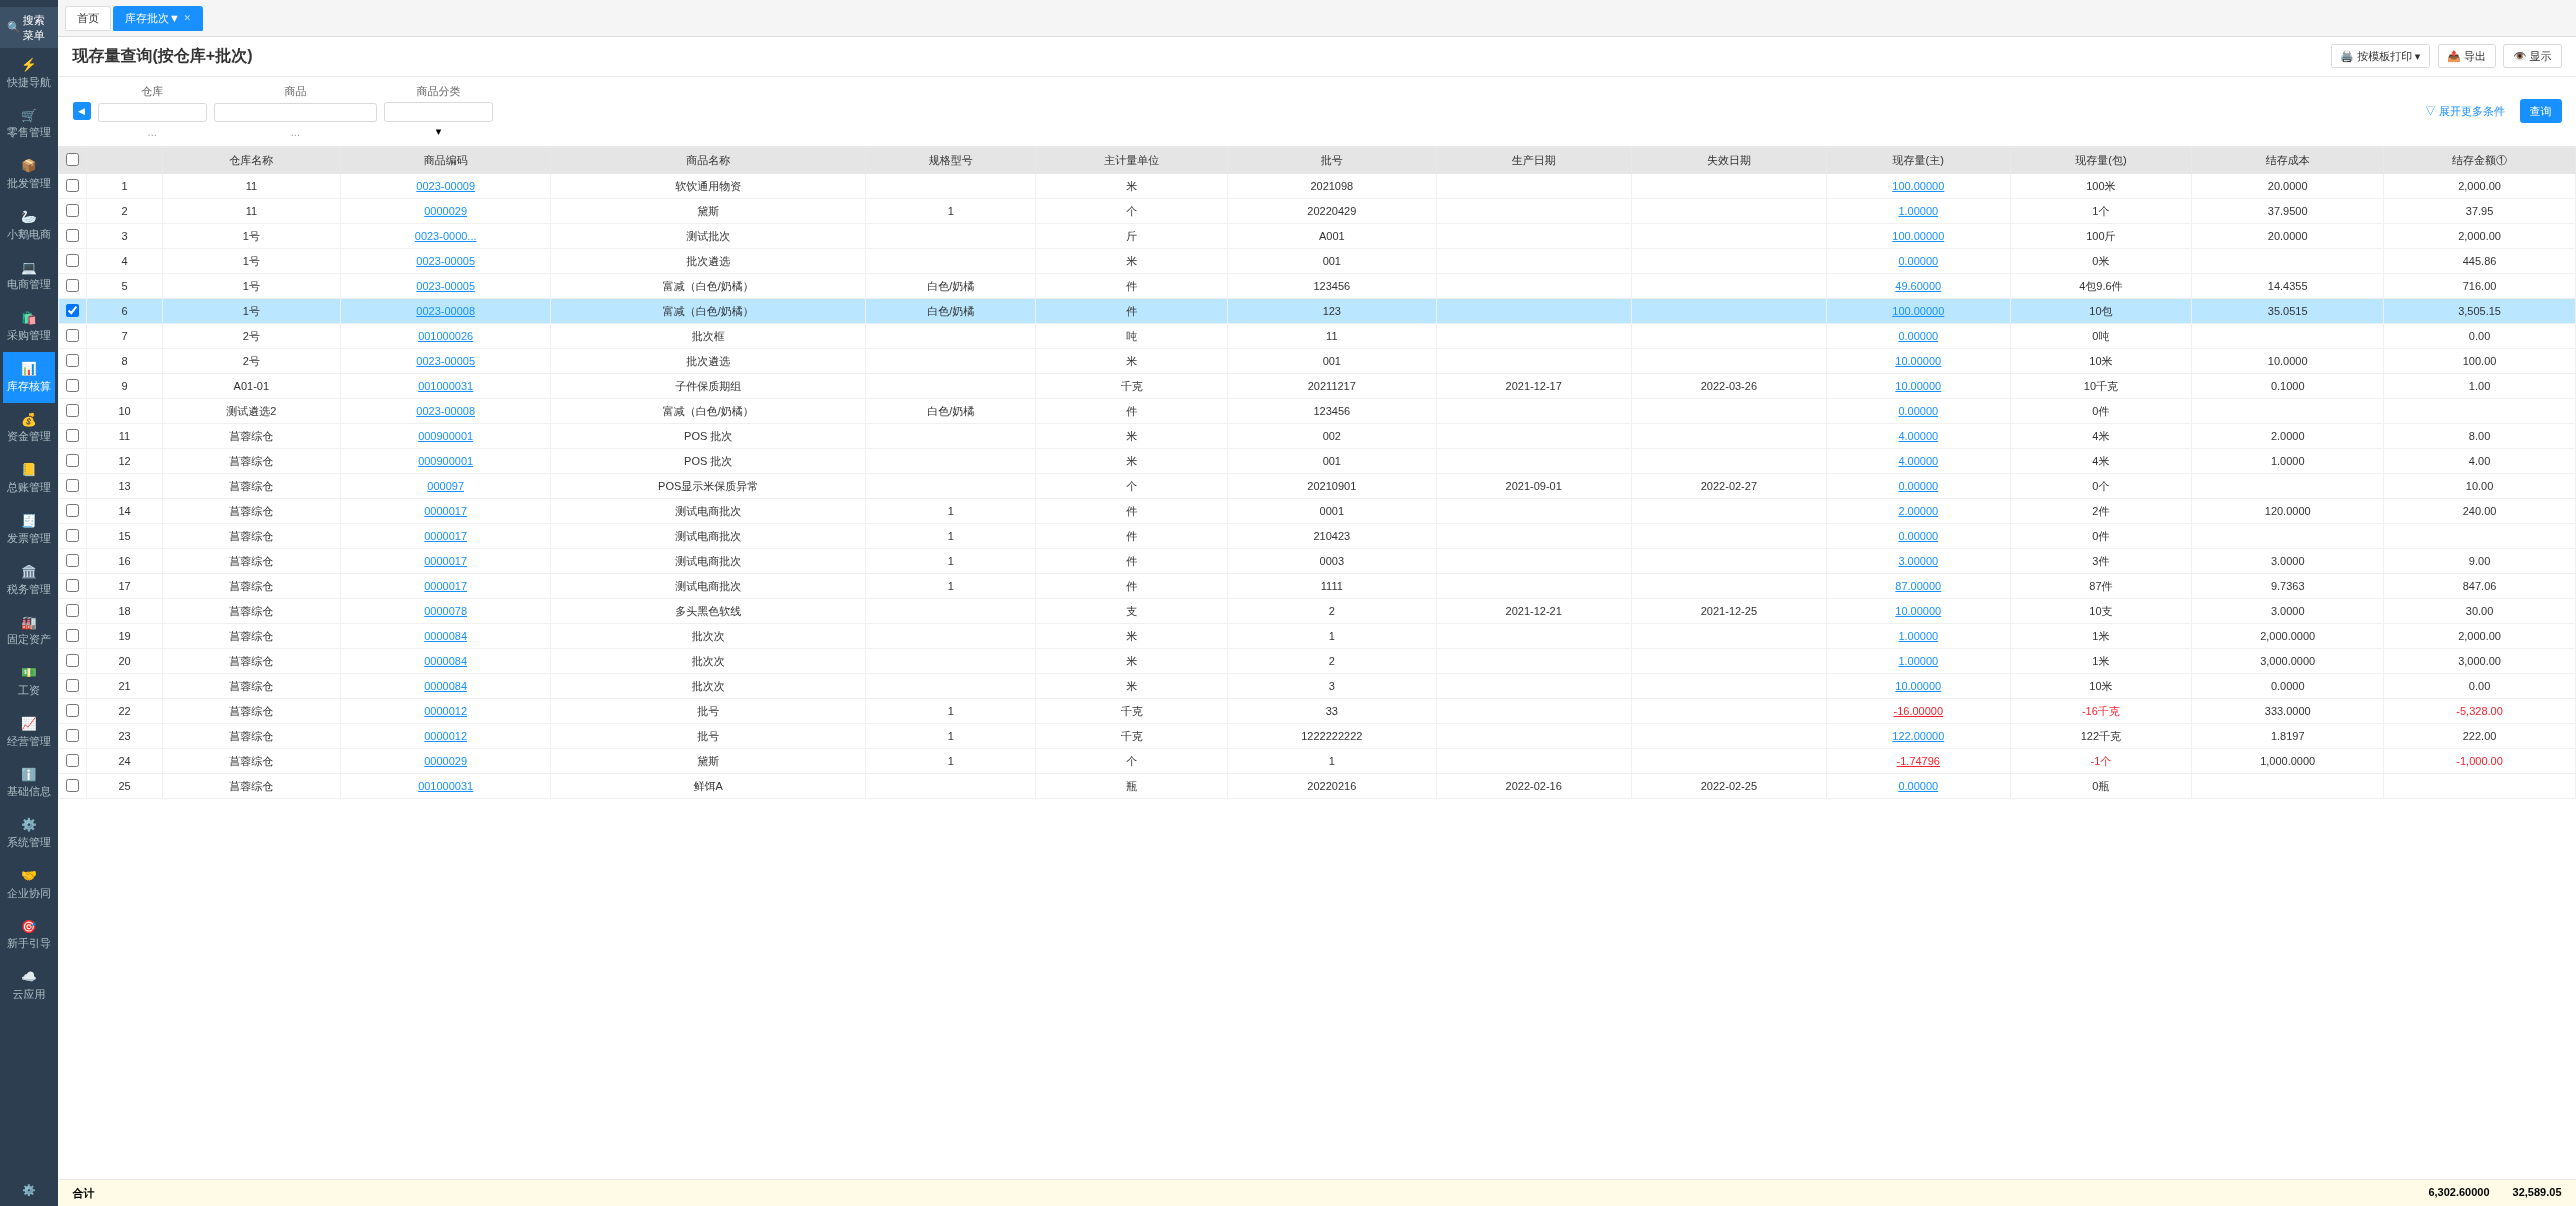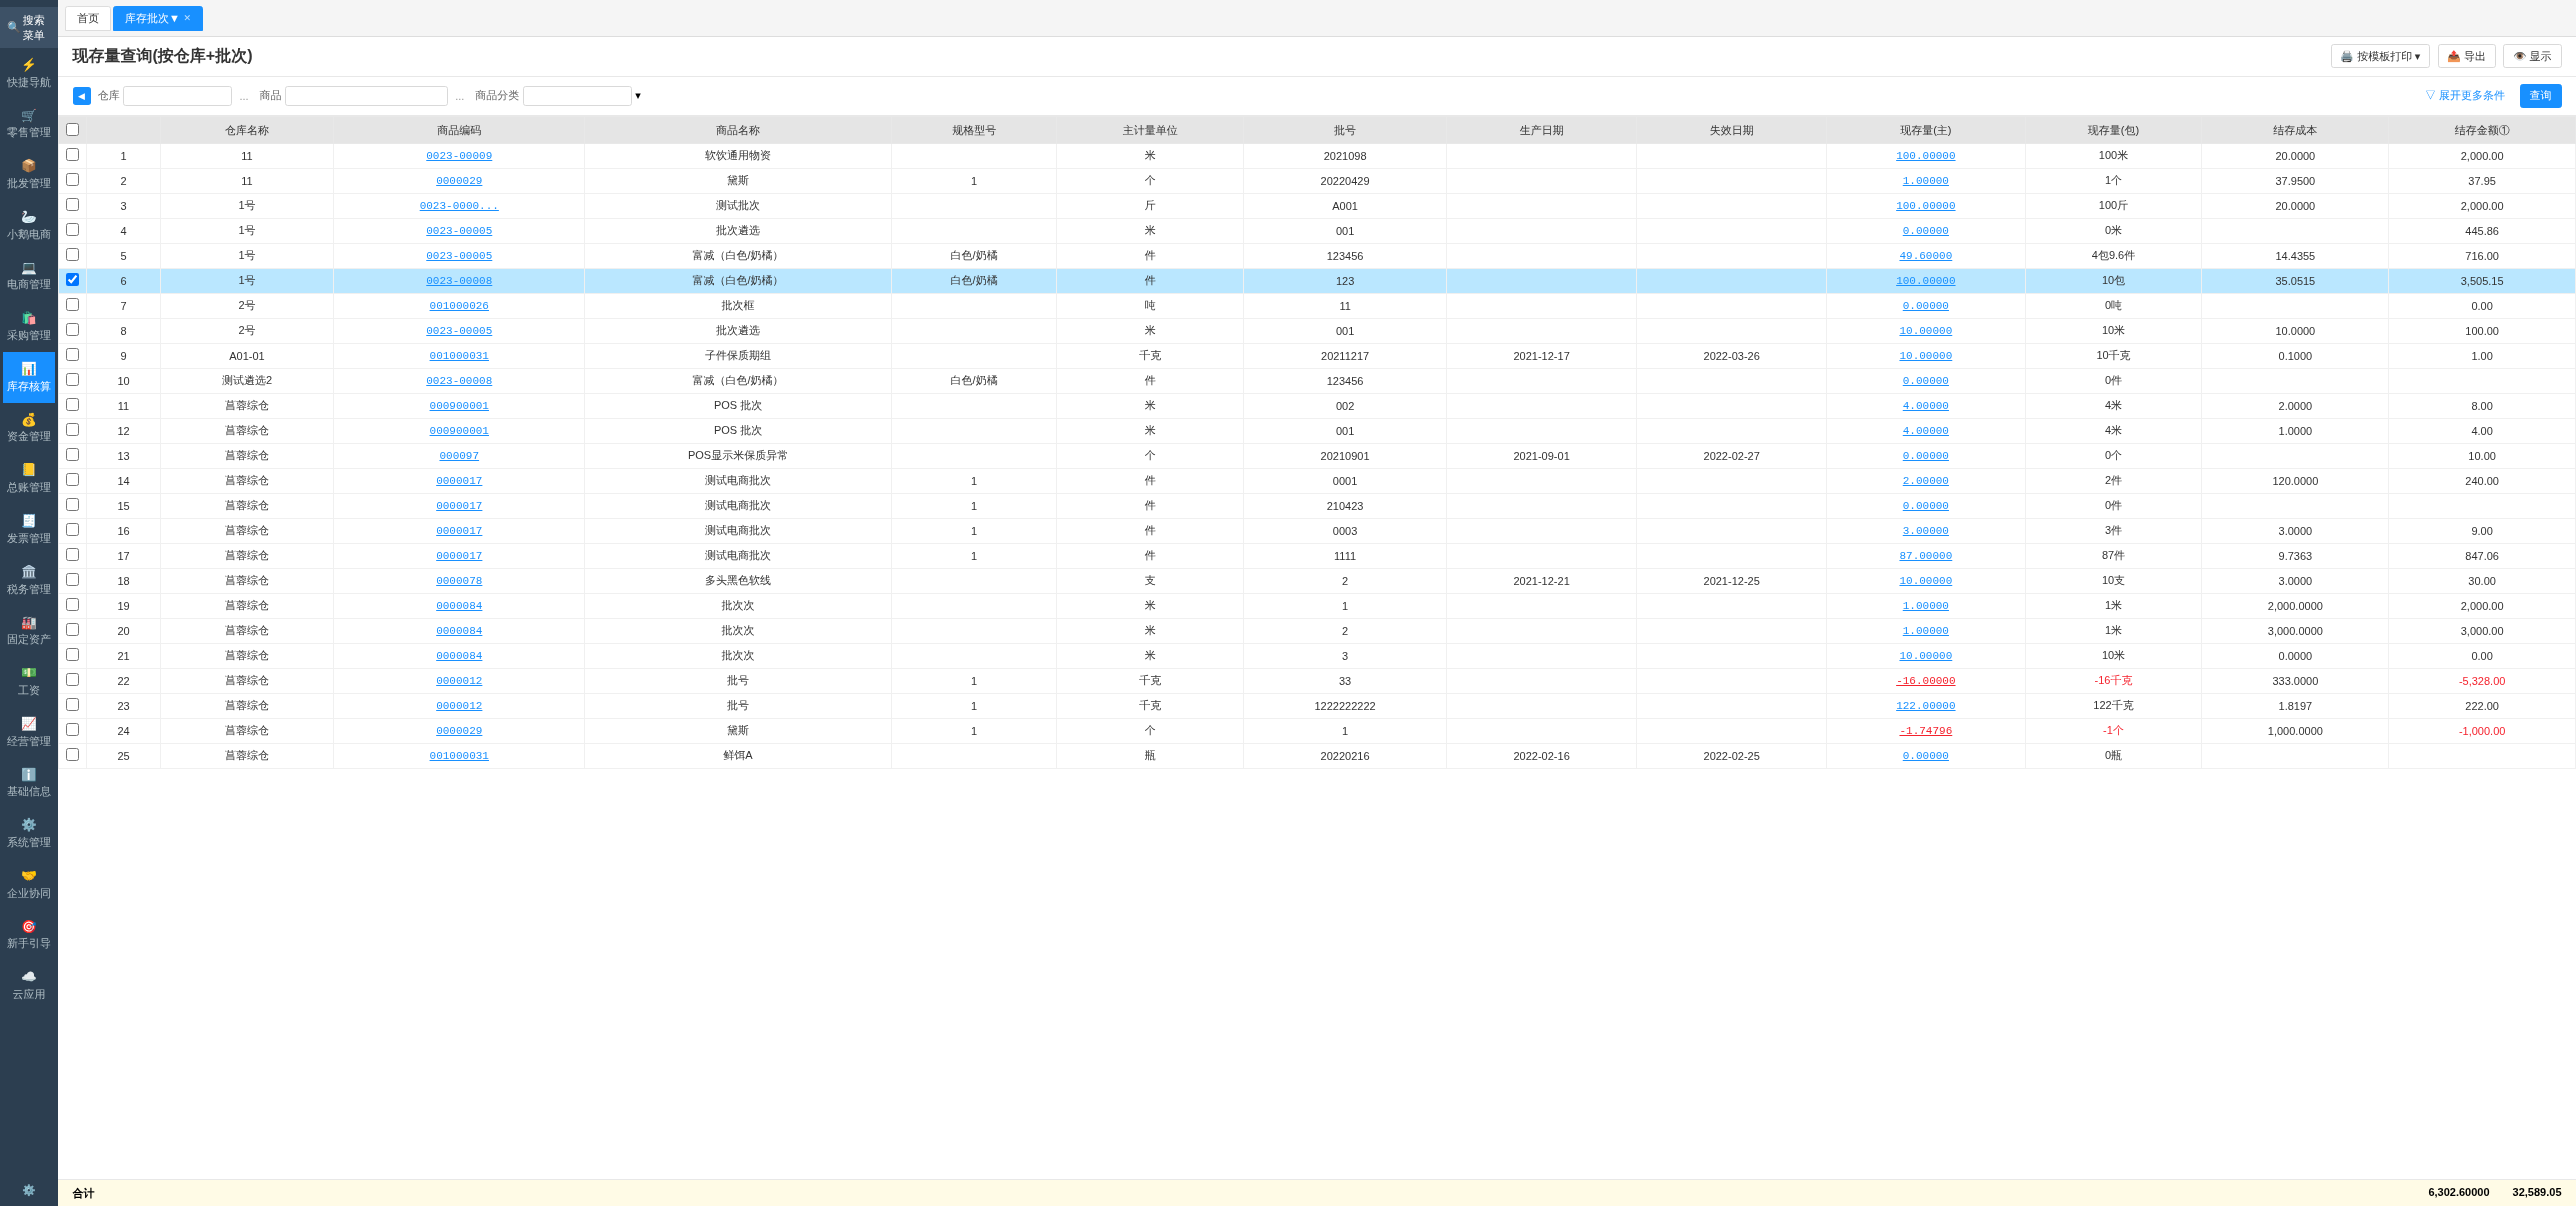--- a/index.html
+++ b/index.html
@@ -126,20 +126,21 @@
       align-items: center;
       gap: 7.2px;
       border-bottom: 0.9px solid #e8e8e8;
       flex-shrink: 0;
       flex-wrap: wrap;
     }
     .filter-item {
       display: flex;
       align-items: center;
       gap: 3.6px;
+      flex-direction: column;
     }
     .filter-label { color: #666; white-space: nowrap; }
     .filter-input {
       border: 0.9px solid #d9d9d9;
       border-radius: 2.7px;
       padding: 2.7px 7.2px;
       min-width: 109px;
       font-size: 11px;
       color: #333;
       background: #fff;
@@ -191,21 +192,21 @@
       z-index: 1;
     }
     tbody td {
       border: 0.9px solid #f0f0f0;
       padding: 4.5px 7.2px;
       text-align: center;
       color: #333;
       white-space: nowrap;
     }
     tbody tr.selected { background: #bae7ff; }
-    .link-text { color: #1890ff; text-decoration: underline; cursor: pointer; font-family: Liberation Mono, monospace; }
+    .link-text { color: #1890ff; text-decoration: underline; cursor: pointer; }
     .red-text { color: #f5222d; }
 
     
     .table-footer {
       background: #fffbe6;
       border-top: 1.8px solid #e8e8e8;
       display: flex;
       padding: 5.4px 14.5px;
       font-weight: bold;
       font-size: 11px;

